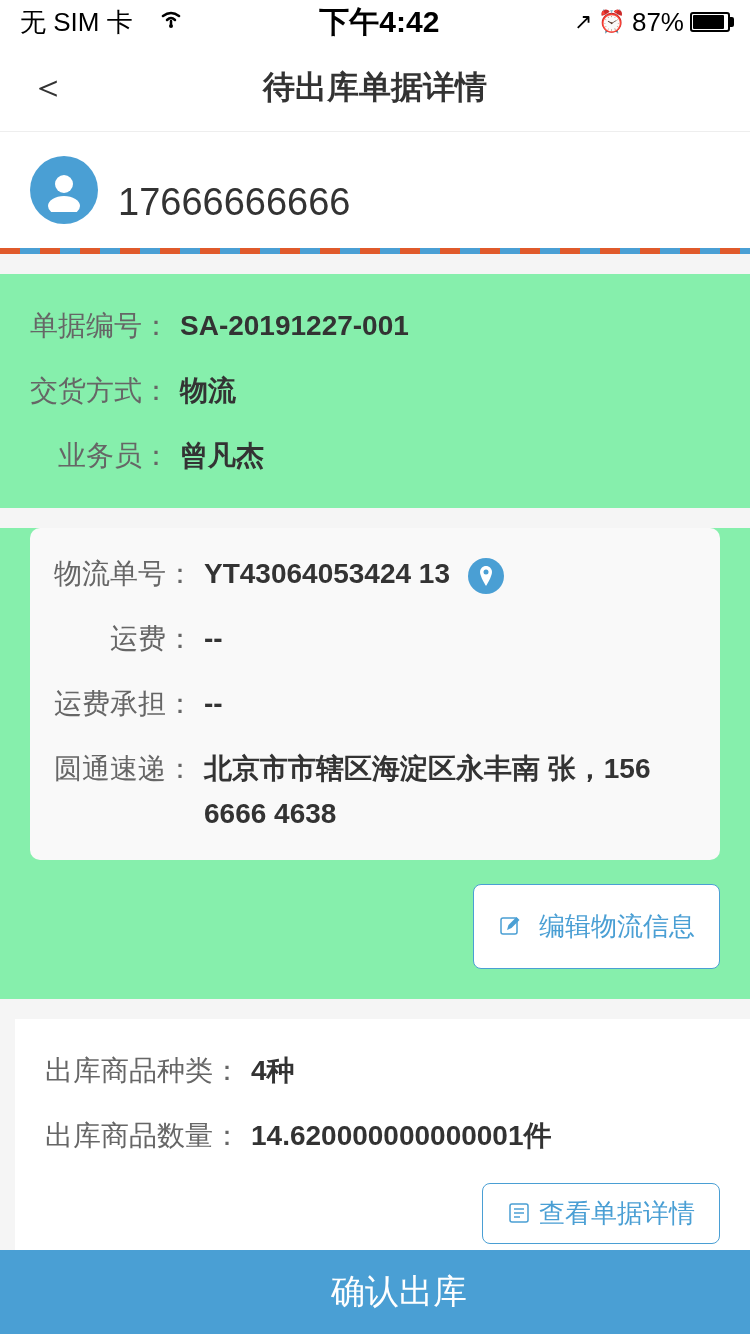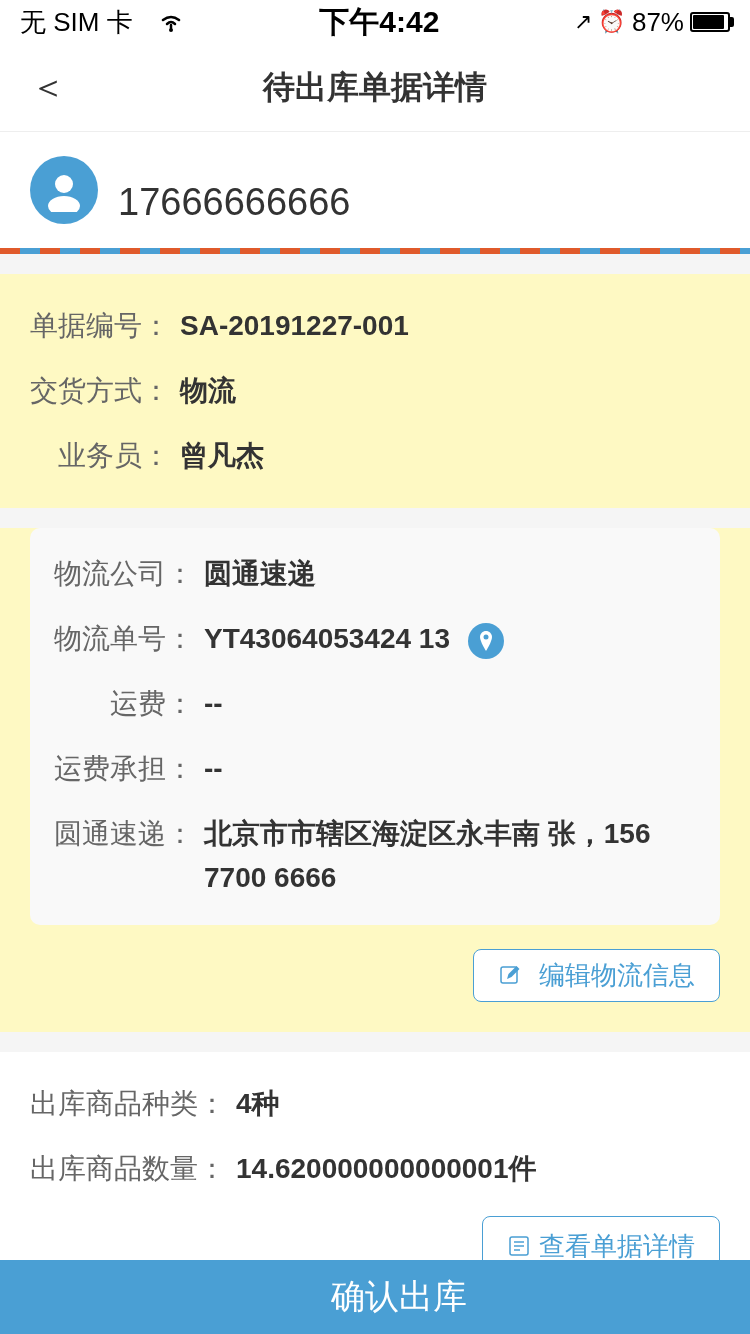--- a/index.html
+++ b/index.html
@@ -20,21 +20,21 @@
       background: #fff;
       display: flex;
       align-items: center;
       justify-content: space-between;
       padding: 0 20px;
       font-size: 26px;
       color: #000;
     }
     .status-left {
       display: flex;
-      align-items: flex-end;
+      align-items: flex-start;
       gap: 24px;
     }
     .status-center {
       font-size: 30px;
       font-weight: 700;
     }
     .status-right {
       display: flex;
       align-items: center;
       gap: 6px;
@@ -127,21 +127,21 @@
       height: 6px;
       background: repeating-linear-gradient(
         90deg,
         #e05a2b 0px, #e05a2b 20px,
         #4a9fd4 20px, #4a9fd4 40px
       );
     }
 
     
     .section {
-      background: #fef9c3;
+      background: #86efac;
       margin-top: 20px;
       padding: 30px 30px;
     }
 
     .info-row {
       display: flex;
       align-items: flex-start;
       margin-bottom: 20px;
       line-height: 1.6;
     }
@@ -174,38 +174,39 @@
       display: flex;
       justify-content: flex-end;
       margin-top: 24px;
       padding: 0;
     }
     .edit-btn {
       border: 1.5px solid #4a9fd4;
       color: #4a9fd4;
       background: #fff;
       border-radius: 8px;
-      padding: 8px 24px;
+      padding: 24px 24px;
       font-size: 26px;
       display: flex;
       align-items: center;
       gap: 17px;
       cursor: pointer;
     }
 
     
     .section-divider {
       height: 20px;
       background: #f5f5f5;
     }
 
     
     .stats-section {
       background: #fff;
       padding: 30px 30px;
+      margin-left: 15px;
     }
 
     
     .view-btn-row {
       display: flex;
       justify-content: flex-end;
       margin-top: 24px;
     }
     .view-btn {
       border: 1.5px solid #4a9fd4;
@@ -225,21 +226,21 @@
       height: 200px;
       background: #f5f5f5;
     }
 
     
     .confirm-btn-bar {
       position: fixed;
       bottom: 0;
       left: 0;
       width: 750px;
-      height: 74px;
+      height: 84px;
       background: #4a9fd4;
       display: flex;
       align-items: center;
       justify-content: center;
       cursor: pointer;
       padding-left: 48px;
     }
     .confirm-btn-text {
       color: #fff;
       font-size: 34px;
@@ -311,24 +312,20 @@
     <span class="info-value">物流</span>
   </div>
   <div class="info-row">
     <span class="info-label">业务员：</span>
     <span class="info-value">曾凡杰</span>
   </div>
 </div>
 
 <div class="section" style="margin-top:0; padding-top: 0;">
   <div class="logistics-card">
-    <div class="info-row">
-      <span class="info-label">物流公司：</span>
-      <span class="info-value">圆通速递</span>
-    </div>
     <div class="info-row">
       <span class="info-label">物流单号：</span>
       <span class="info-value">
         <span>YT43064053424 13</span>
         <span class="inline-location">
           <svg width="18" height="20" viewBox="0 0 18 20" fill="none">
             <path d="M9 0C5.686 0 3 2.686 3 6c0 4.5 6 14 6 14s6-9.5 6-14c0-3.314-2.686-6-6-6z" fill="#fff"></path>
             <circle cx="9" cy="6" r="2.5" fill="#4a9fd4"></circle>
           </svg>
         </span>
@@ -337,21 +334,21 @@
     <div class="info-row">
       <span class="info-label">运费：</span>
       <span class="info-value">--</span>
     </div>
     <div class="info-row">
       <span class="info-label">运费承担：</span>
       <span class="info-value">--</span>
     </div>
     <div class="info-row">
       <span class="info-label">圆通速递：</span>
-      <span class="info-value">北京市市辖区海淀区永丰南  张，156 7700 6666</span>
+      <span class="info-value">北京市市辖区海淀区永丰南  张，156 6666 4638</span>
     </div>
   </div>
 
   <div class="edit-btn-row">
     <button class="edit-btn">
       <svg width="24" height="24" viewBox="0 0 24 24">
         <rect x="3" y="3" width="16" height="16" rx="2" stroke="#4a9fd4" stroke-width="1.5" fill="none"></rect>
         <path d="M9 15l1.5-5 8-8 3 3-8 8L9 15z" fill="#4a9fd4"></path>
       </svg>
       <span>编辑物流信息</span>

